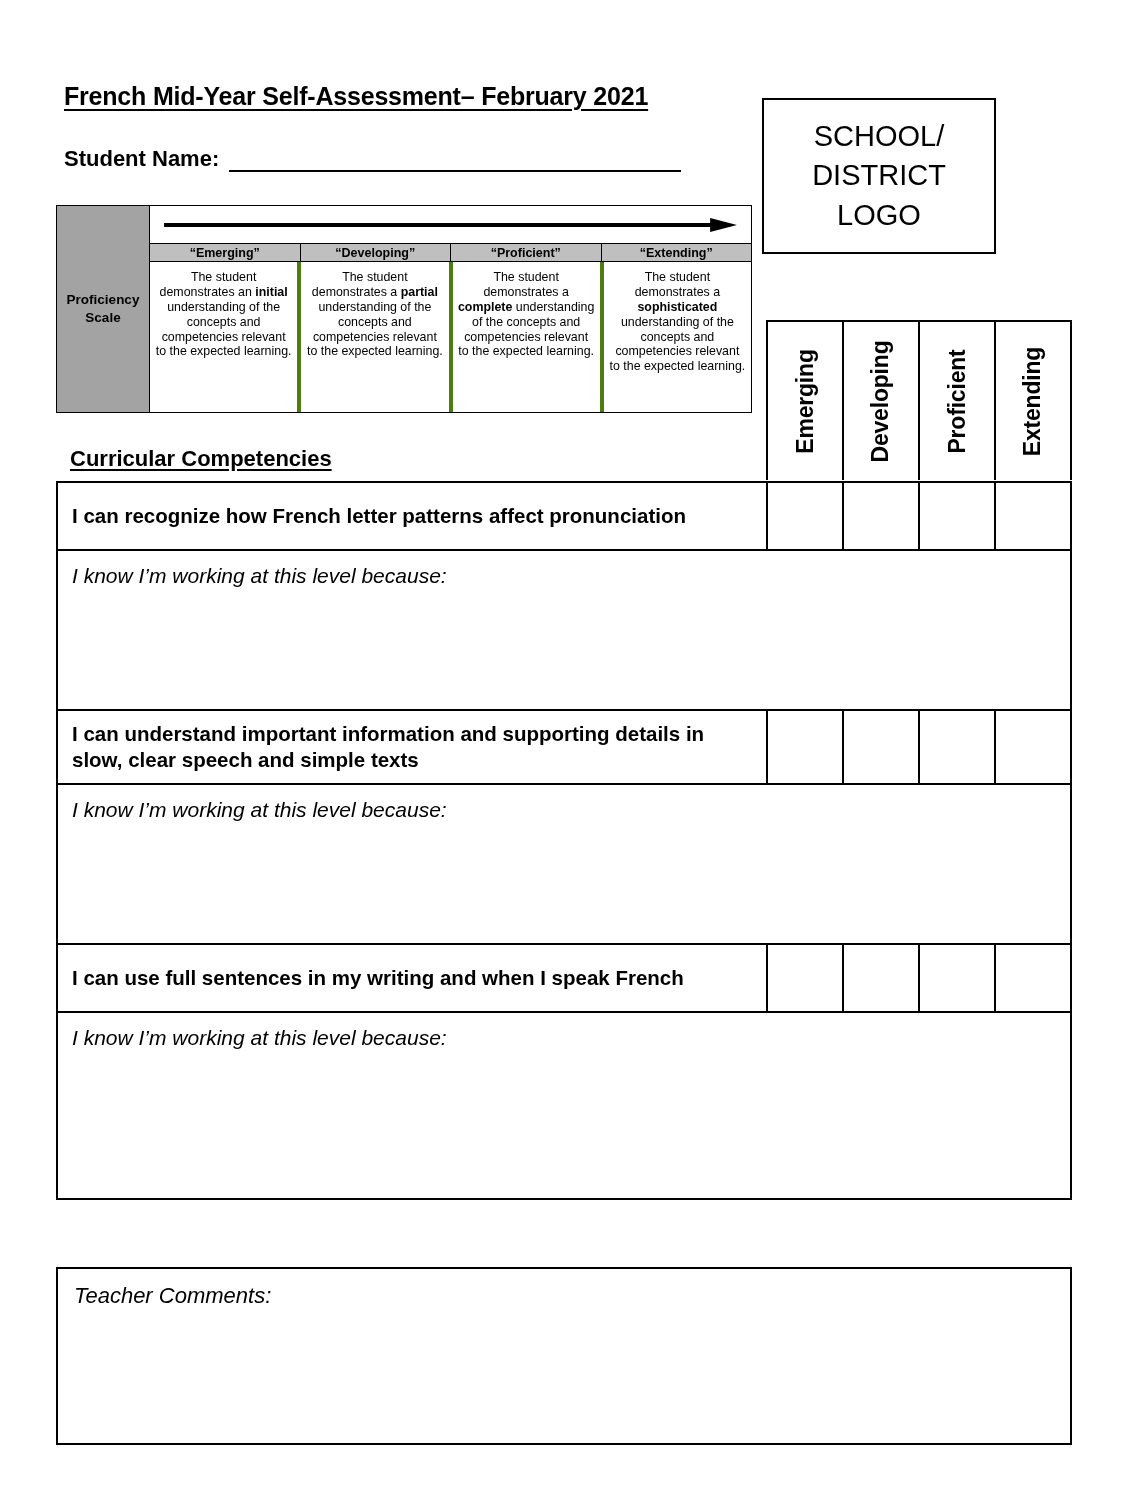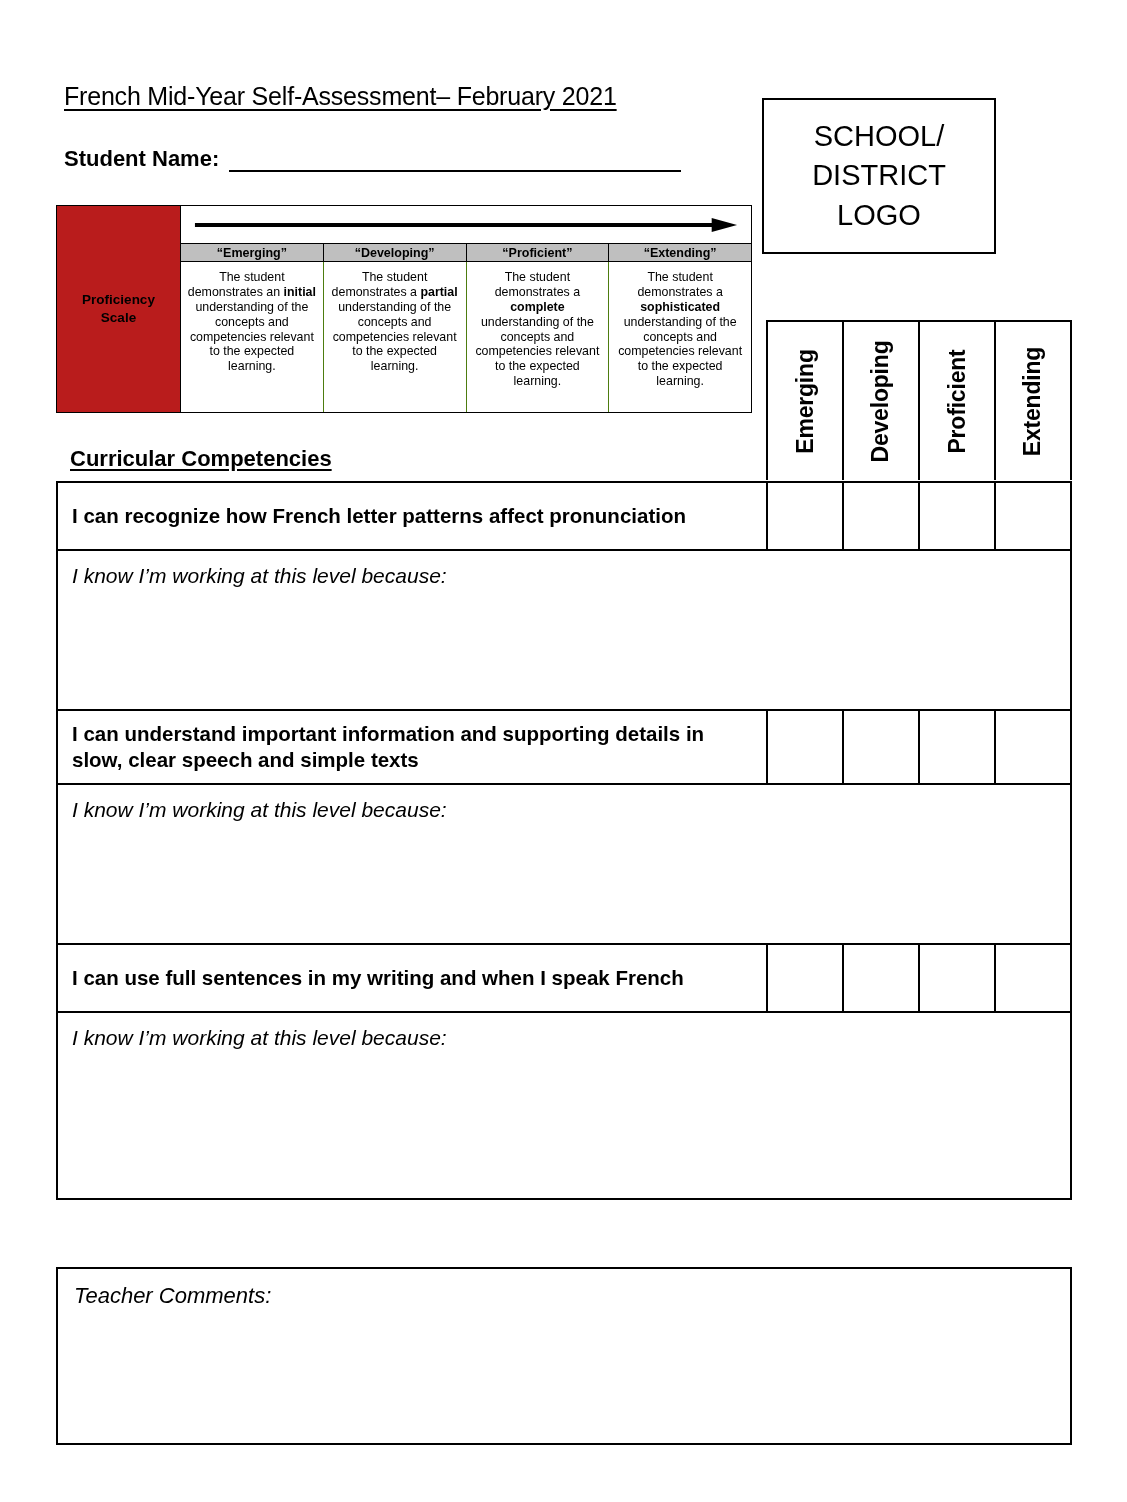--- a/index.html
+++ b/index.html
@@ -15,21 +15,21 @@
     color: #000000;
     overflow: hidden;
   }
 
   
   #doc-title {
     position: absolute;
     left: 64px;
     top: 82px;
     font-size: 25px;
-    font-weight: normal;
+    font-weight: bold;
     letter-spacing: -0.2px;
     text-decoration: underline;
     text-underline-offset: 4px;
     white-space: nowrap;
   }
   #student-name-row {
     position: absolute;
     left: 64px;
     top: 146px;
     display: flex;
@@ -69,22 +69,22 @@
     position: absolute;
     left: 56px;
     top: 205px;
     width: 696px;
     height: 208px;
     border: 1px solid #000;
     box-sizing: border-box;
     display: flex;
   }
   #prof-label-cell {
-    width: 124px;
-    background: #b91c1c;
+    width: 93px;
+    background: #a3a3a3;
     border-right: 1px solid #000;
     box-sizing: border-box;
     display: flex;
     align-items: center;
     justify-content: center;
     text-align: center;
     font-size: 13.5px;
     font-weight: bold;
     line-height: 1.3;
   }
@@ -122,21 +122,21 @@
     font-weight: bold;
   }
   .prof-level-head:last-child { border-right: none; border-radius: 9px; }
   #prof-desc-row {
     display: flex;
     flex: 1;
     background: #ffffff;
   }
   .prof-desc-cell {
     flex: 1;
-    border-right: 1px solid #4d7c0f;
+    border-right: 4px solid #4d7c0f;
     box-sizing: border-box;
     padding: 8px 5px 4px 5px;
     text-align: center;
     font-size: 12.4px;
     line-height: 1.2;
   }
   .prof-desc-cell:last-child { border-right: none; }
   .prof-desc-cell b { font-weight: bold; }
 
   

